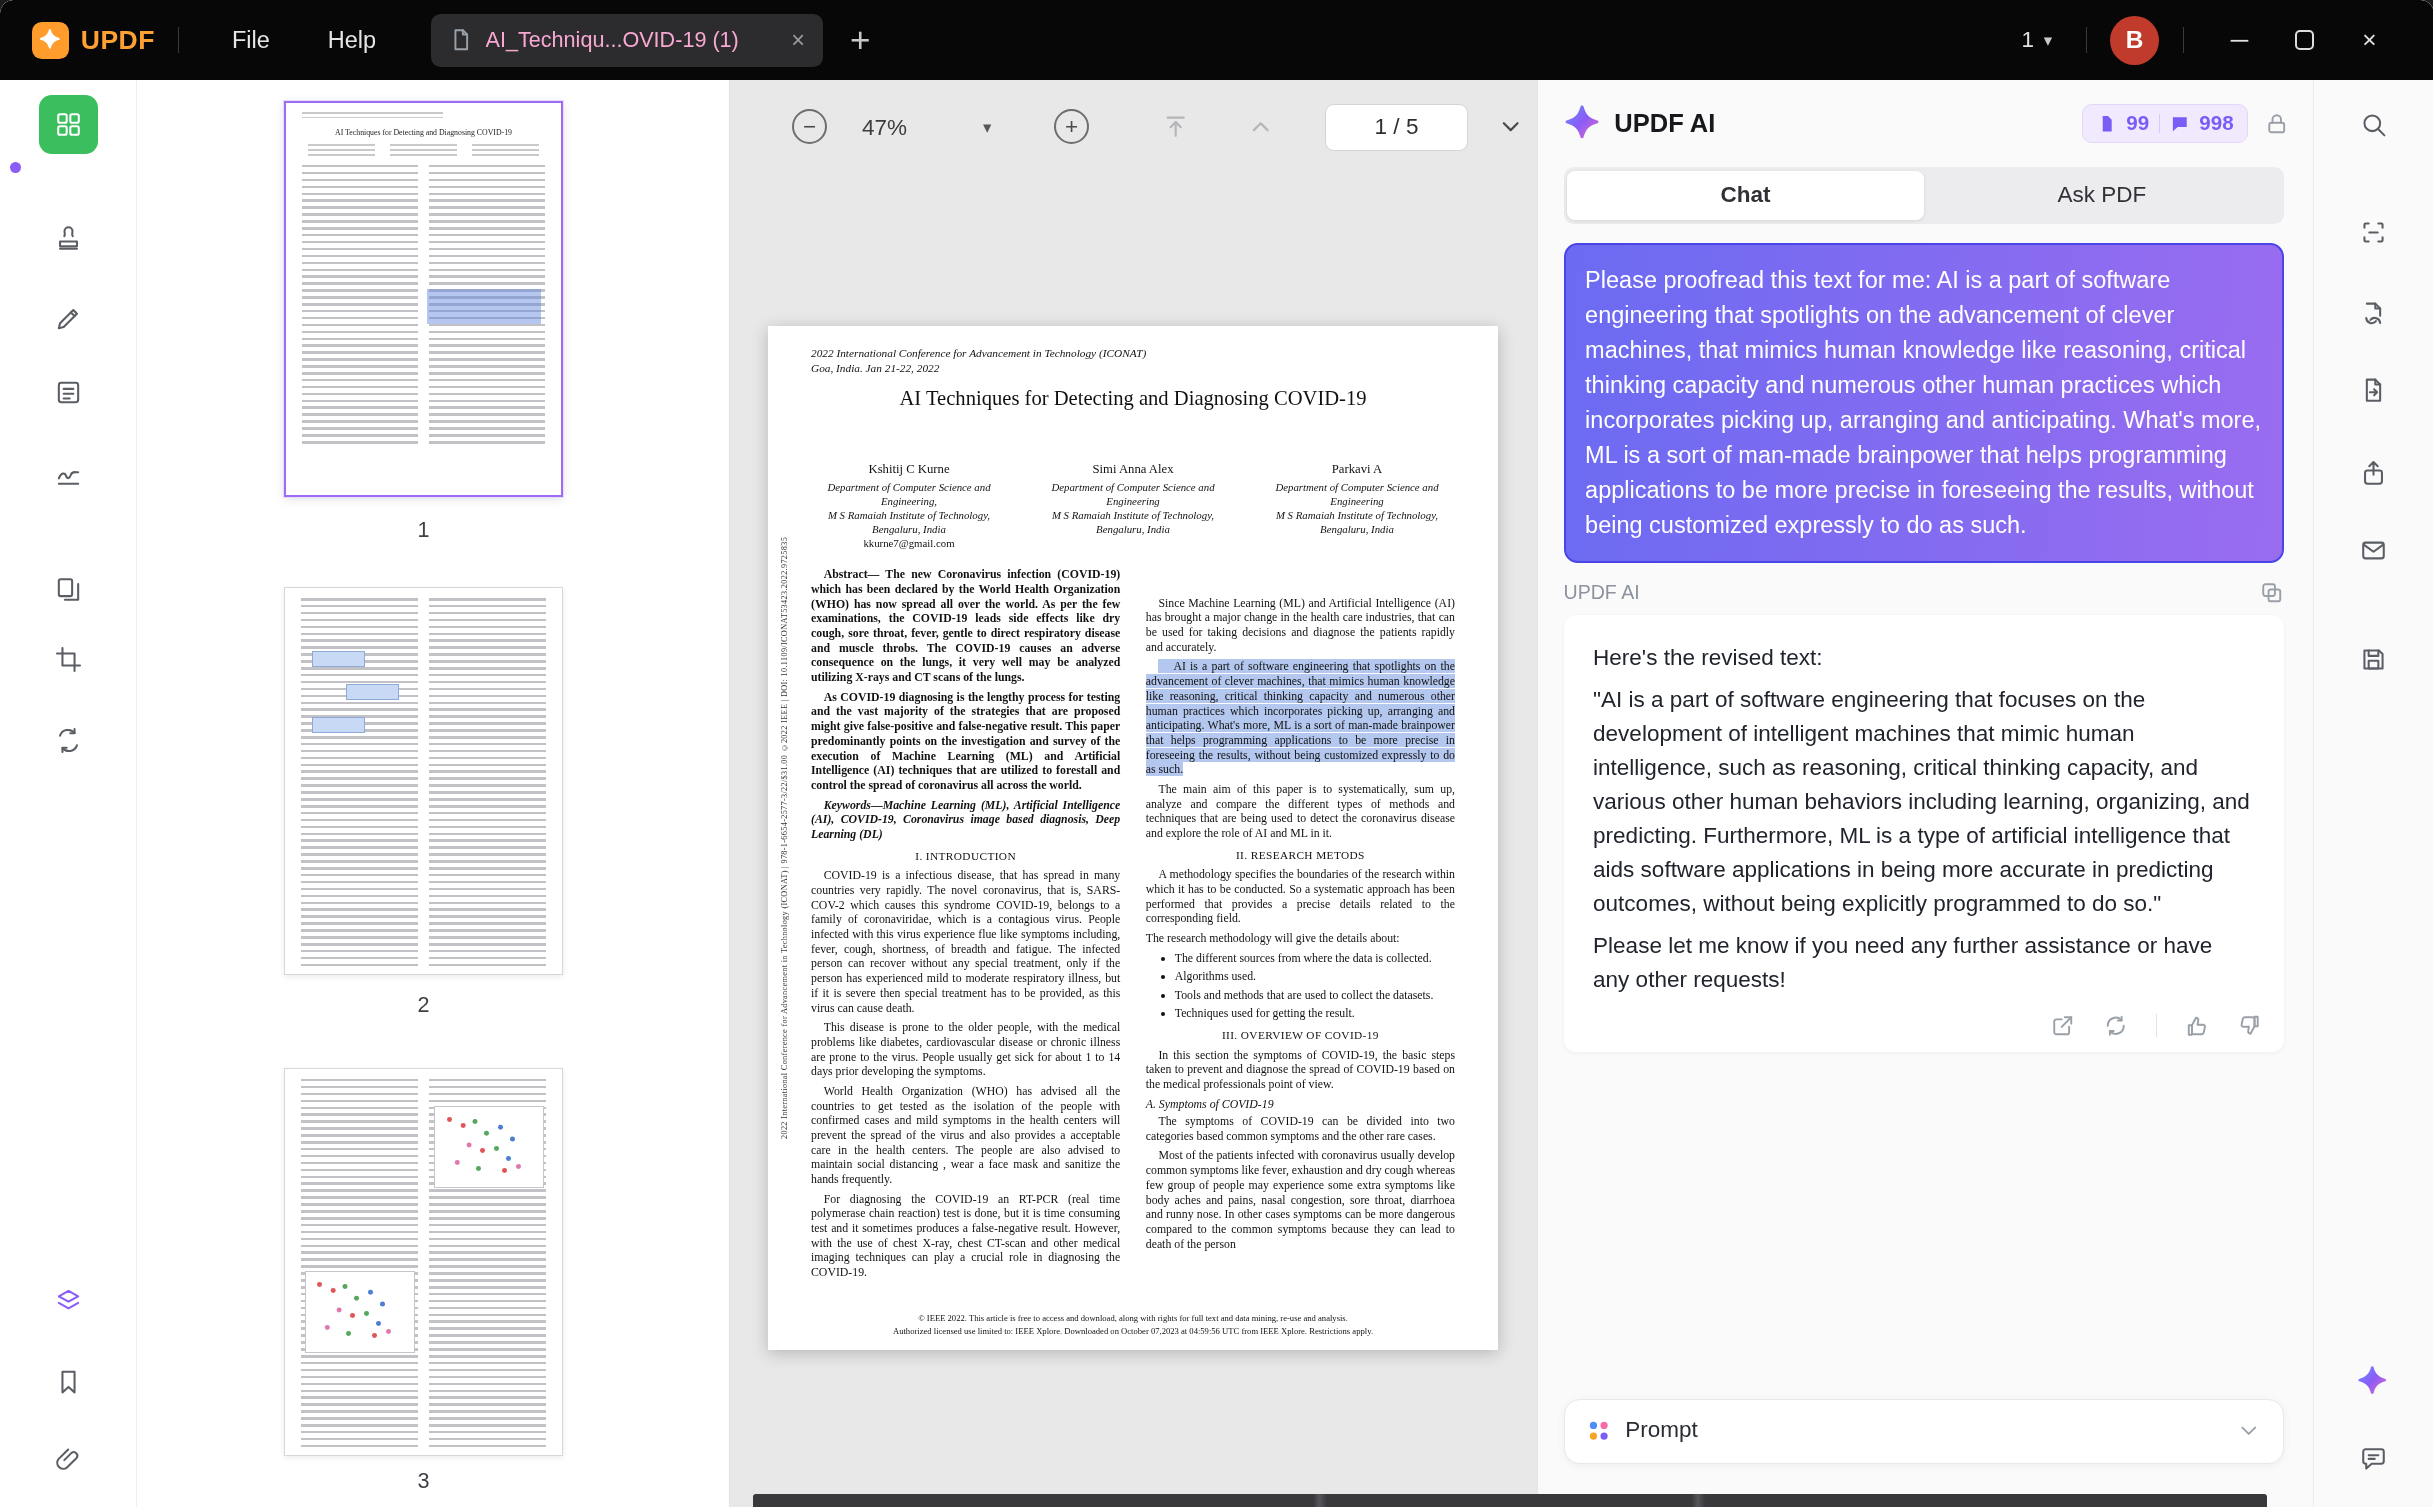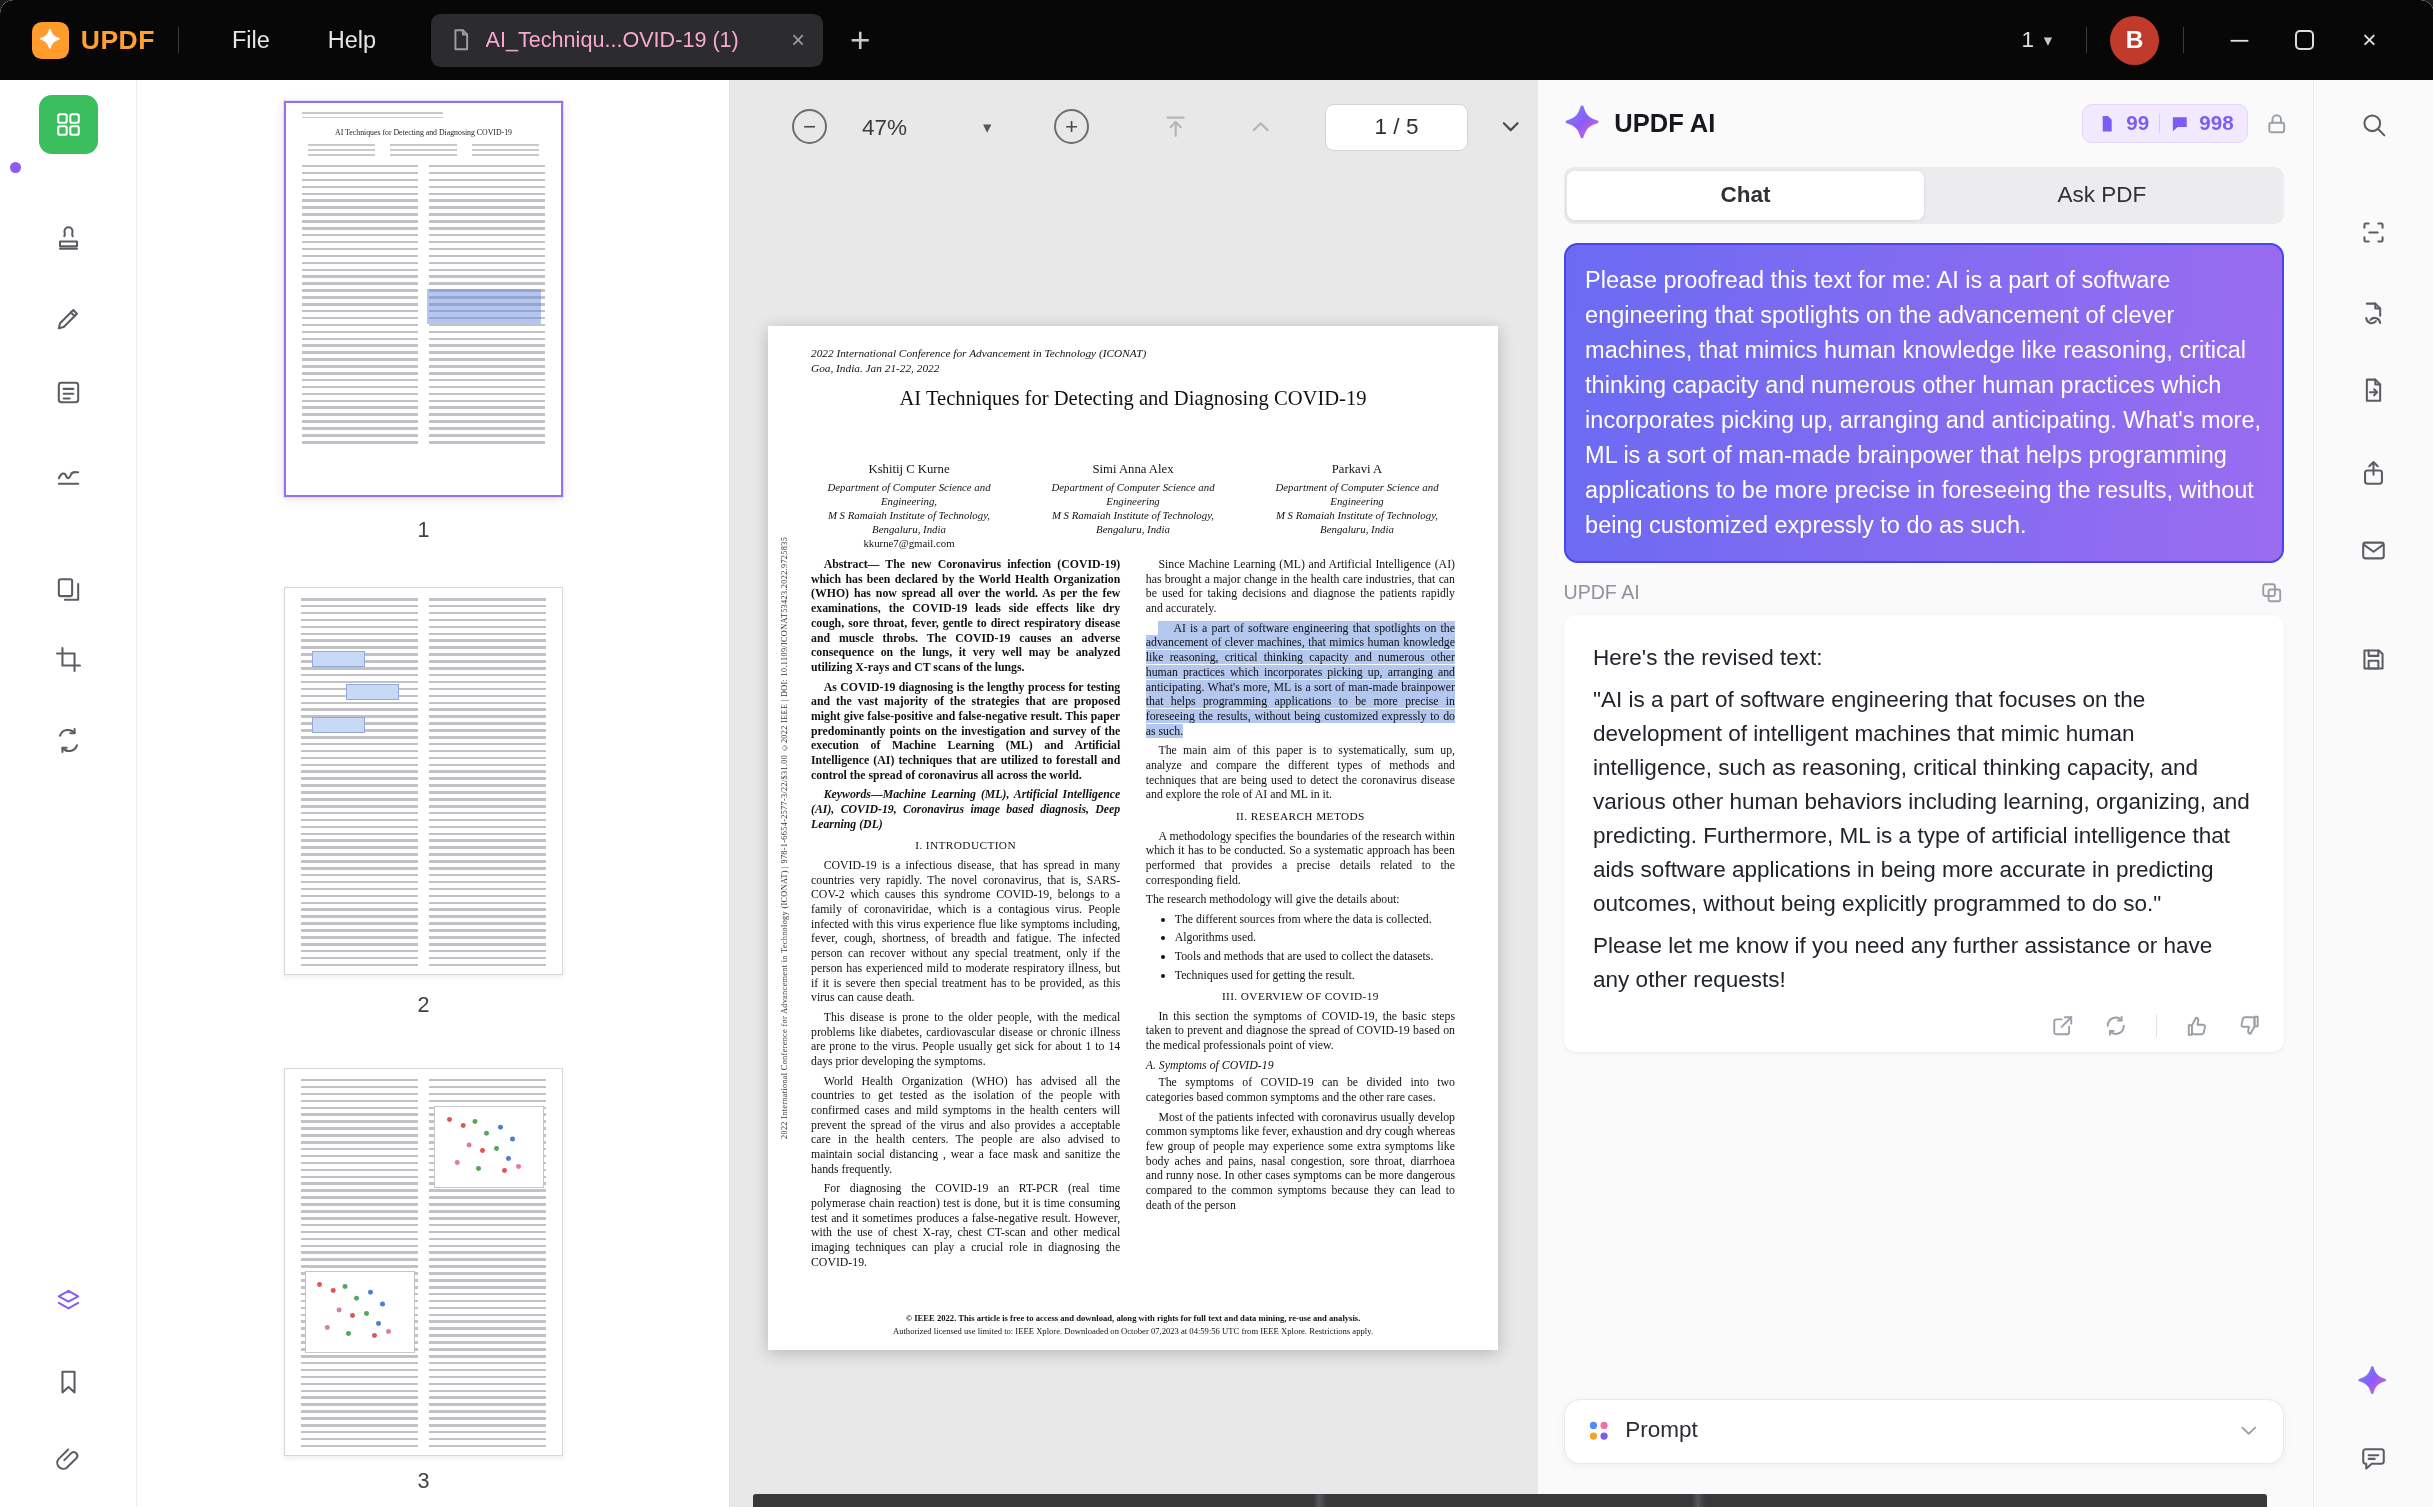--- a/index.html
+++ b/index.html
@@ -70,33 +70,33 @@
 
   
   .pdf-page { position:absolute; left:38px; top:246px; width:730px; height:1024px; background:#FFF; box-shadow:0 2.9px 15.7px rgba(0,0,0,.22); font-family:"Liberation Serif", serif; color:#111; }
   .side-text { position:absolute; left:8.8px; top:0; height:100%; width:15.7px; writing-mode:vertical-rl; transform:rotate(180deg); font-size:8.3px; color:#333; display:flex; align-items:center; justify-content:center; letter-spacing:0.3px; white-space:nowrap; }
   .pdf-header { position:absolute; left:43px; top:19.6px; font-size:11.3px; font-style:italic; line-height:1.4; }
   .pdf-title { position:absolute; top:59px; left:118px; right:118px; text-align:center; font-size:20.6px; line-height:1.3; }
   .authors { position:absolute; top:135px; left:29px; right:29px; display:flex; text-align:center; }
   .author { flex:1; font-size:10.8px; line-height:1.3; padding:0 13.7px; }
   .author .name { font-size:12.7px; margin-bottom:2px; }
   .author .aff { font-style:italic; }
-  .pdf-cols { position:absolute; top:231px; left:43px; right:43px; bottom:55px; display:flex; gap:25.5px; overflow:hidden; }
+  .pdf-cols { position:absolute; top:231px; left:43px; right:43px; bottom:55px; display:flex; gap:25.5px; overflow:hidden;align-items:center; }
   .col { flex:1; font-size:11.8px; line-height:14.7px; text-align:justify; }
   .col p { margin:0 0 4.9px; text-indent:12.7px; }
   .col p.flush { text-indent:0; }
   .col p.abs { font-weight:bold; text-indent:12.7px; }
   .col p.kw { font-weight:bold; font-style:italic; text-indent:12.7px; }
   .sec-head { text-align:center; font-size:11.3px; letter-spacing:0.4px; margin:6.9px 0 4.9px; }
   .subhead { font-style:italic; margin:4.9px 0 2.9px; }
   ul.bullets { margin:2px 0 5.9px 29px; padding:0; }
   ul.bullets li { margin-bottom:3.9px; }
   .hl { background:rgba(68,114,216,.40);padding-left:15px; }
   .pdf-footer { position:absolute; bottom:12.7px; left:0; right:0; text-align:center; font-size:8.6px; line-height:1.45; }
-  .pdf-footer .b { font-weight:bold; }
+  .pdf-footer .b { font-weight:normal; }
 
   
   .ai-panel { position:absolute; top:80px; left:1537px; width:776px; bottom:0; background:#FAFAFB; border-left:1px solid #E7E7E9; }
   .ai-header { display:flex; align-items:center; padding:23.5px 23.5px 0 25.5px; }
   .ai-title { font-size:25.5px; font-weight:700; color:#17181C; margin-left:11.8px; }
   .quota-pill { margin-left:auto; display:flex; align-items:center; gap:9.8px; background:#F1EAFE; border:1px solid #E3D6FB; border-radius:9.8px; padding:6.9px 13.7px; }
   .quota { color:#7B5CF5; font-weight:700; font-size:20.6px; }
   .q-sep { width:1px; height:19.6px; background:#D9CBF8; }
   .lock-wrap { margin-left:15.7px; display:flex; }
   .ai-tabs { margin:23.5px 29px 0 25.5px; background:#ECECEF; border-radius:9.8px; height:57px; display:flex; padding:3.9px; }

